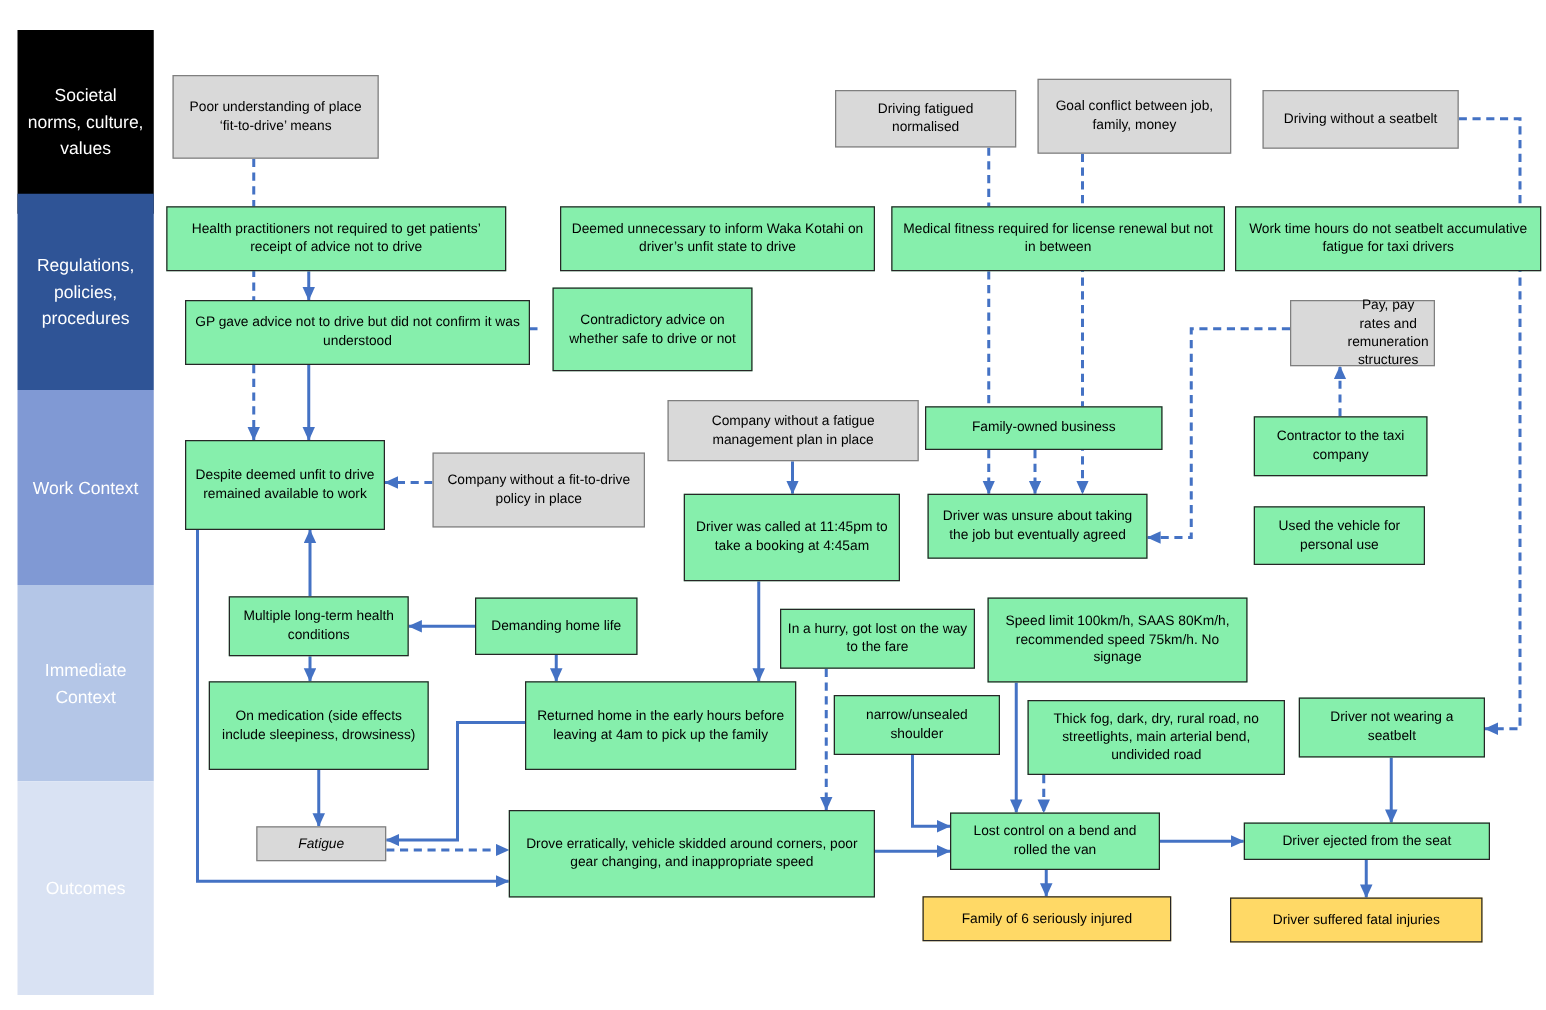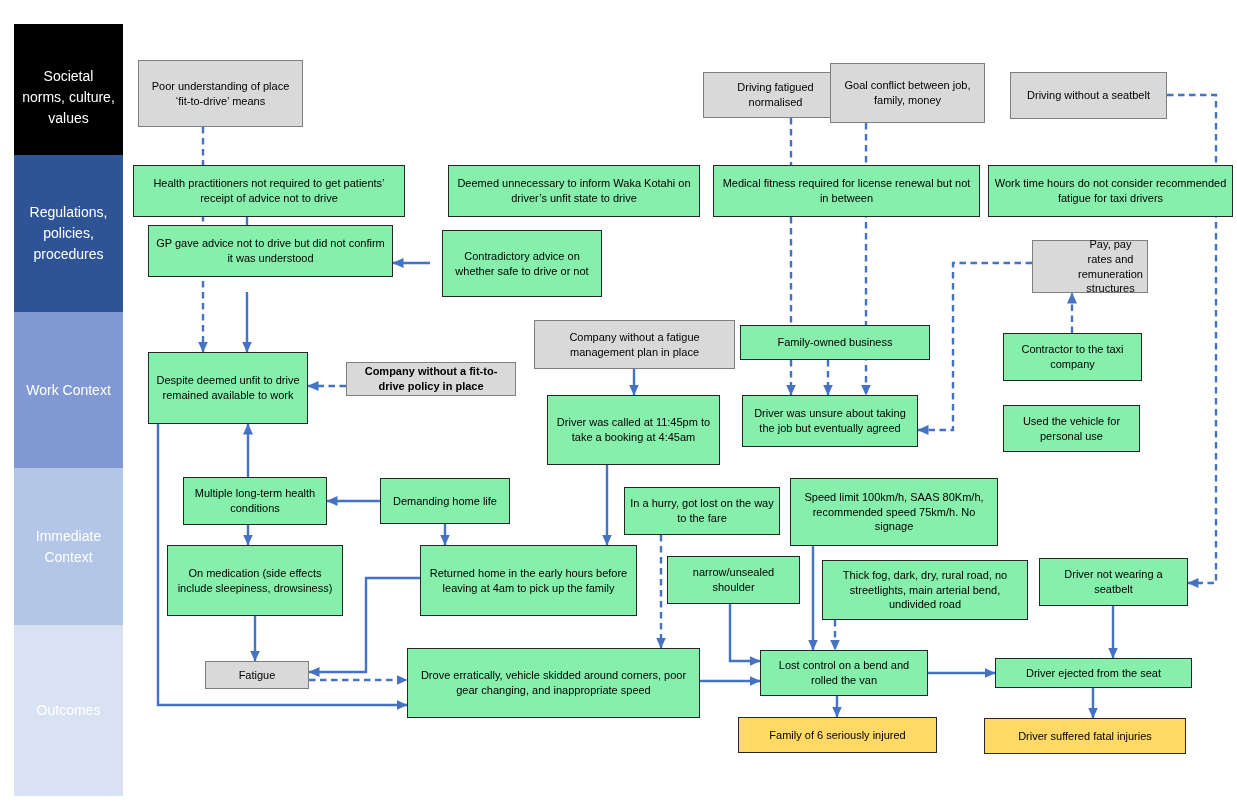--- a/index.html
+++ b/index.html
@@ -67,47 +67,47 @@
         <polyline points="1032,263 953,263 953,430 918,430" fill="none" stroke="#4472C4" stroke-width="2.4" stroke-dasharray="6.5,4.5" marker-end="url(#arrow)"></polyline>
         <polyline points="1072,333 1072,293" fill="none" stroke="#4472C4" stroke-width="2.4" stroke-dasharray="6.5,4.5" marker-end="url(#arrow)"></polyline>
         <polyline points="1167,95 1216,95 1216,583 1188,583" fill="none" stroke="#4472C4" stroke-width="2.4" stroke-dasharray="6.5,4.5" marker-end="url(#arrow)"></polyline>
         <polyline points="309,680 407,680" fill="none" stroke="#4472C4" stroke-width="2.4" stroke-dasharray="6.5,4.5" marker-end="url(#arrow)"></polyline>
         <polyline points="661,535 661,648" fill="none" stroke="#4472C4" stroke-width="2.4" stroke-dasharray="6.5,4.5" marker-end="url(#arrow)"></polyline>
         <polyline points="835,620 835,650" fill="none" stroke="#4472C4" stroke-width="2.4" stroke-dasharray="6.5,4.5" marker-end="url(#arrow)"></polyline>
       </g>
   </svg>
   <div id="nodes-layer">
       <div class="node gray" style="left: 138px; top: 60px; width: 165px; height: 67px;">Poor understanding of place ‘fit-to-drive’ means</div>
-      <div class="node gray" style="left: 703px; top: 72px; width: 145px; height: 46px;">Driving fatigued normalised</div>
+      <div class="node gray" style="left: 668px; top: 72px; width: 145px; height: 46px;">Driving fatigued normalised</div>
       <div class="node gray" style="left: 830px; top: 63px; width: 155px; height: 60px;">Goal conflict between job, family, money</div>
       <div class="node gray" style="left: 1010px; top: 72px; width: 157px; height: 47px;">Driving without a seatbelt</div>
       <div class="node" style="left: 133px; top: 165px; width: 272px; height: 52px;">Health practitioners not required to get patients’ receipt of advice not to drive</div>
       <div class="node" style="left: 448px; top: 165px; width: 252px; height: 52px;">Deemed unnecessary to inform Waka Kotahi on driver’s unfit state to drive</div>
       <div class="node" style="left: 713px; top: 165px; width: 267px; height: 52px;">Medical fitness required for license renewal but not in between</div>
-      <div class="node" style="left: 988px; top: 165px; width: 245px; height: 52px;">Work time hours do not consider recommended fatigue for taxi drivers</div>
-      <div class="node" style="left: 148px; top: 225px; width: 245px; height: 52px;">GP gave advice not to drive but did not confirm it was understood</div>
+      <div class="node" style="left: 988px; top: 165px; width: 245px; height: 52px;">Work time hours do not seatbelt accumulative fatigue for taxi drivers</div>
+      <div class="node" style="left: 148px; top: 240px; width: 276px; height: 52px;">GP gave advice not to drive but did not confirm it was understood</div>
       <div class="node" style="left: 442px; top: 230px; width: 160px; height: 67px;">Contradictory advice on whether safe to drive or not</div>
       <div class="node gray" style="left: 1032px; top: 240px; width: 116px; height: 53px; padding-left: 46px;">Pay, pay rates and remuneration structures</div>
       <div class="node gray" style="left: 534px; top: 320px; width: 201px; height: 49px;">Company without a fatigue management plan in place</div>
       <div class="node" style="left: 740px; top: 325px; width: 190px; height: 35px;">Family-owned business</div>
       <div class="node" style="left: 148px; top: 352px; width: 160px; height: 72px;">Despite deemed unfit to drive remained available to work</div>
-      <div class="node gray" style="left: 346px; top: 362px; width: 170px; height: 34px; font-weight: bold;">Company without a fit-to-drive policy in place</div>
+      <div class="node gray" style="left: 346px; top: 362px; width: 170px; height: 60px;">Company without a fit-to-drive policy in place</div>
       <div class="node" style="left: 1003px; top: 333px; width: 139px; height: 48px;">Contractor to the taxi company</div>
       <div class="node" style="left: 547px; top: 395px; width: 173px; height: 70px;">Driver was called at 11:45pm to take a booking at 4:45am</div>
       <div class="node" style="left: 742px; top: 395px; width: 176px; height: 52px;">Driver was unsure about taking the job but eventually agreed</div>
       <div class="node" style="left: 1003px; top: 405px; width: 137px; height: 47px;">Used the vehicle for personal use</div>
       <div class="node" style="left: 183px; top: 477px; width: 144px; height: 48px;">Multiple long-term health conditions</div>
       <div class="node" style="left: 380px; top: 478px; width: 130px; height: 46px;">Demanding home life</div>
       <div class="node" style="left: 624px; top: 487px; width: 156px; height: 48px;">In a hurry, got lost on the way to the fare</div>
       <div class="node" style="left: 790px; top: 478px; width: 208px; height: 68px;">Speed limit 100km/h, SAAS 80Km/h, recommended speed 75km/h. No signage</div>
       <div class="node" style="left: 167px; top: 545px; width: 176px; height: 71px;">On medication (side effects include sleepiness, drowsiness)</div>
       <div class="node" style="left: 420px; top: 545px; width: 217px; height: 71px;">Returned home in the early hours before leaving at 4am to pick up the family</div>
       <div class="node" style="left: 667px; top: 556px; width: 133px; height: 48px;">narrow/unsealed shoulder</div>
       <div class="node" style="left: 822px; top: 560px; width: 206px; height: 60px;">Thick fog, dark, dry, rural road, no streetlights, main arterial bend, undivided road</div>
       <div class="node" style="left: 1039px; top: 558px; width: 149px; height: 48px;">Driver not wearing a seatbelt</div>
-      <div class="node gray" style="left: 205px; top: 661px; width: 104px; height: 28px;">Fatigue</div>
+      <div class="node gray" style="left: 205px; top: 661px; width: 104px; height: 28px; font-style: italic;">Fatigue</div>
       <div class="node" style="left: 407px; top: 648px; width: 293px; height: 70px;">Drove erratically, vehicle skidded around corners, poor gear changing, and inappropriate speed</div>
       <div class="node" style="left: 760px; top: 650px; width: 168px; height: 46px;">Lost control on a bend and rolled the van</div>
       <div class="node" style="left: 995px; top: 658px; width: 197px; height: 30px;">Driver ejected from the seat</div>
       <div class="node yellow" style="left: 738px; top: 717px; width: 199px; height: 36px;">Family of 6 seriously injured</div>
       <div class="node yellow" style="left: 984px; top: 718px; width: 202px; height: 36px;">Driver suffered fatal injuries</div>
     </div>
 </div>
 
 </body></html>

